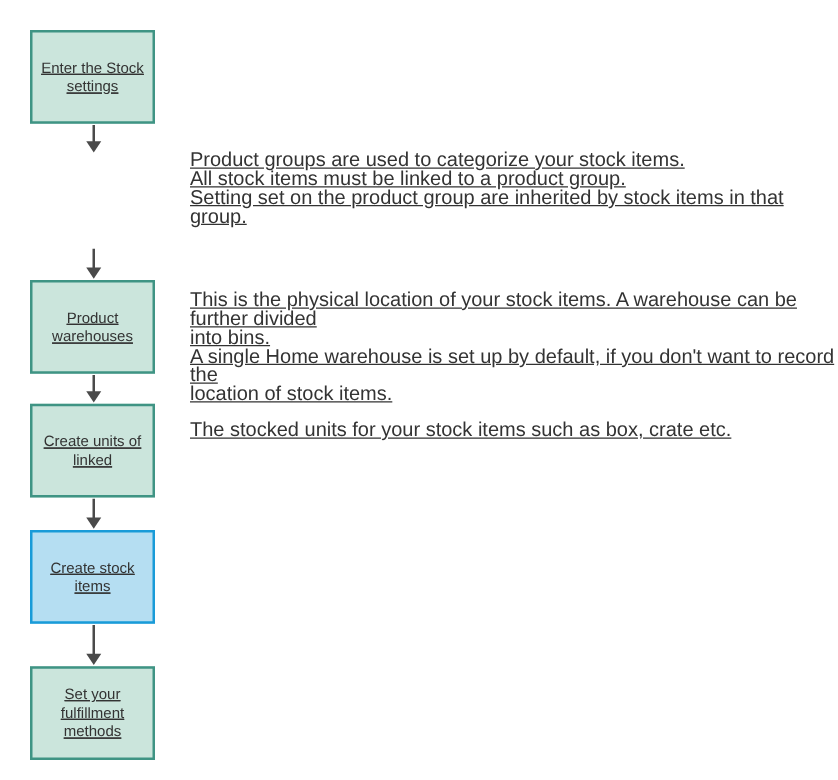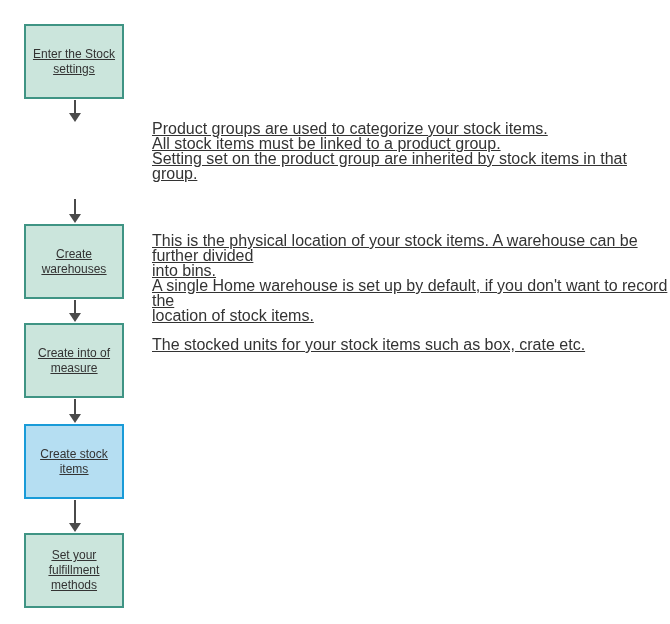--- a/index.html
+++ b/index.html
@@ -85,25 +85,25 @@
 <body>
 
 <div class="canvas">
 
   <div class="box teal" style="top:20px">
     <span>Enter the Stock settings</span>
   </div>
 
 
   <div class="box teal" style="top:220px">
-    <span>Create warehouses</span>
+    <span>Product warehouses</span>
   </div>
 
   <div class="box teal" style="top:319px">
-    <span>Create into of measure</span>
+    <span>Create units of linked</span>
   </div>
 
   <div class="box teal" style="top:529px">
     <span>Set your fulfillment methods</span>
   </div>
 
   <div class="box blue" style="top:420px">
     <span>Create stock items</span>
   </div>
 

